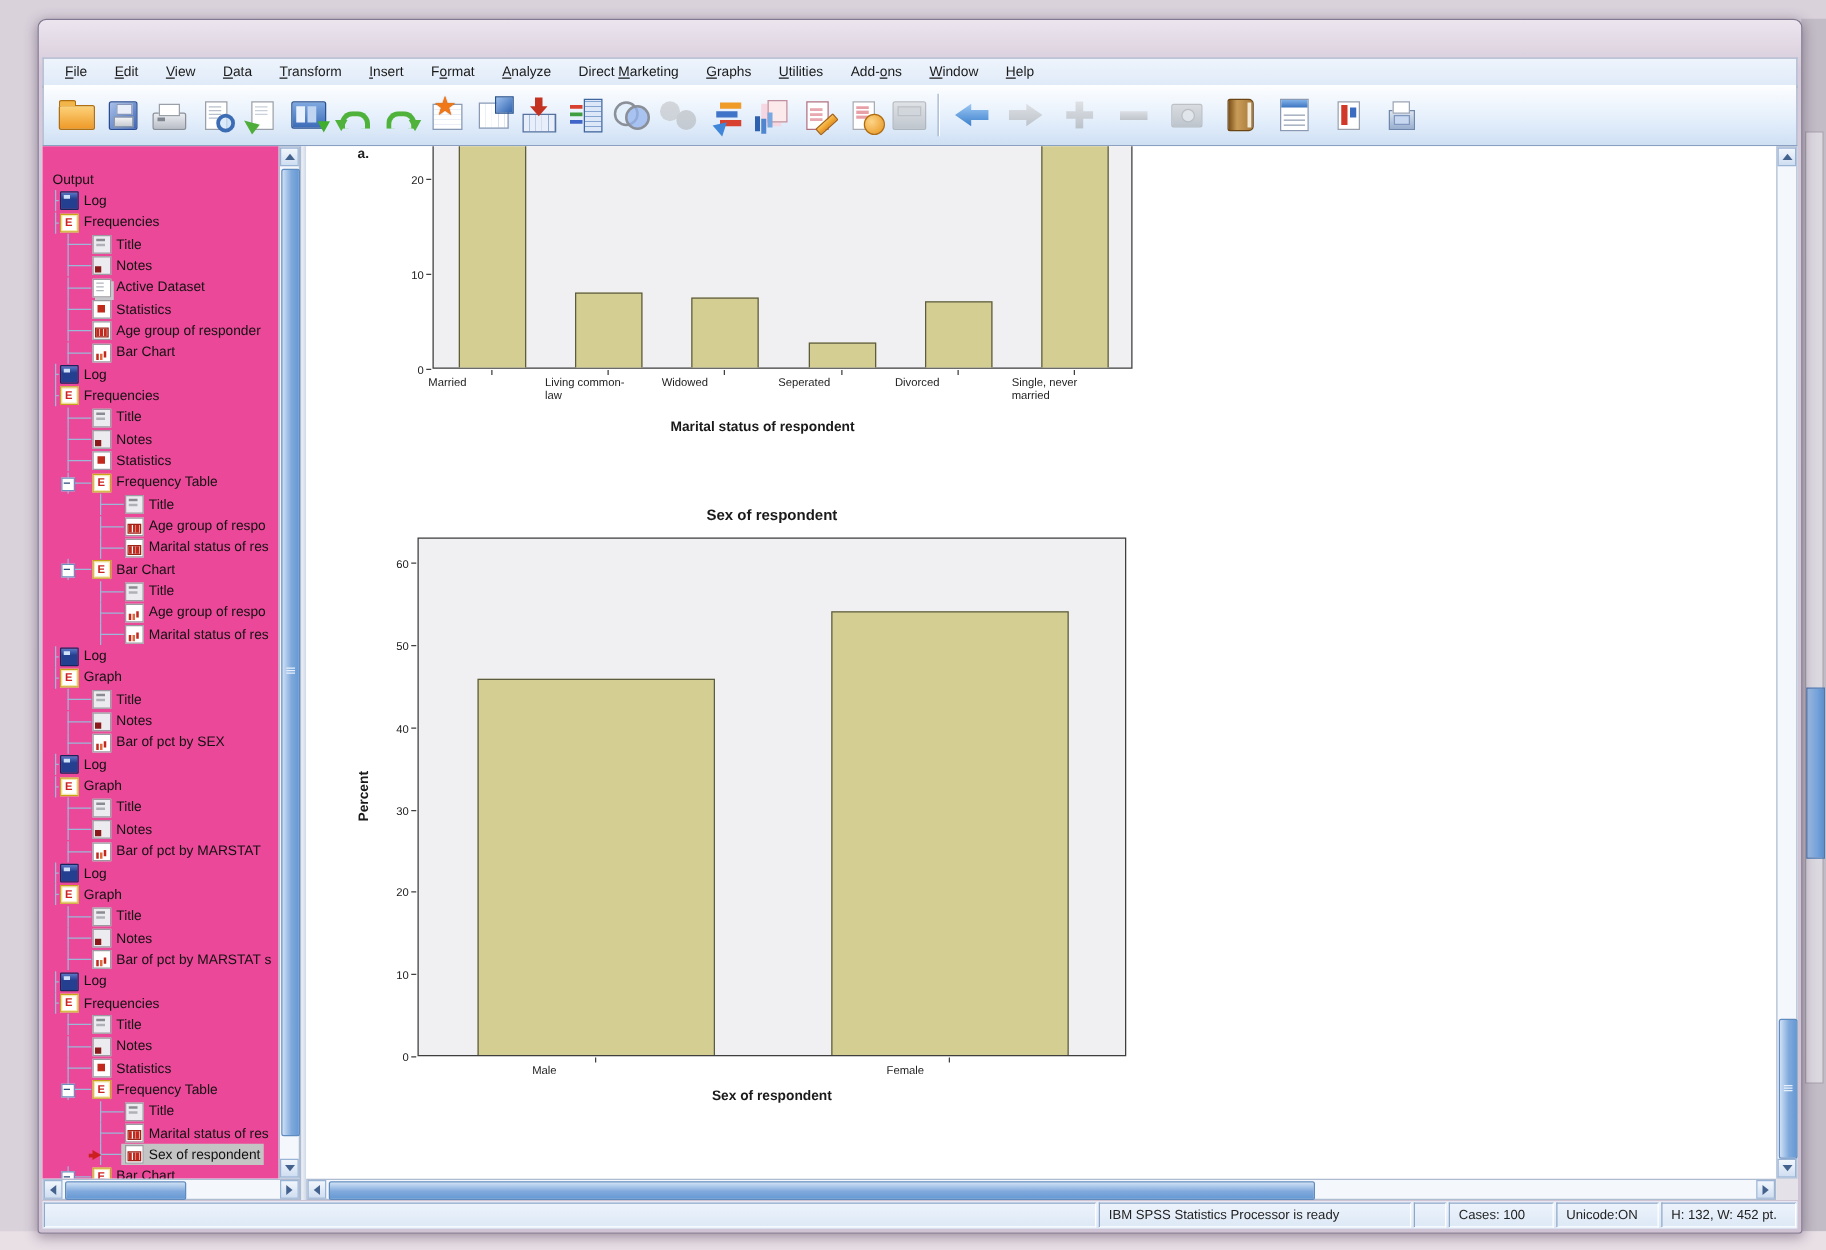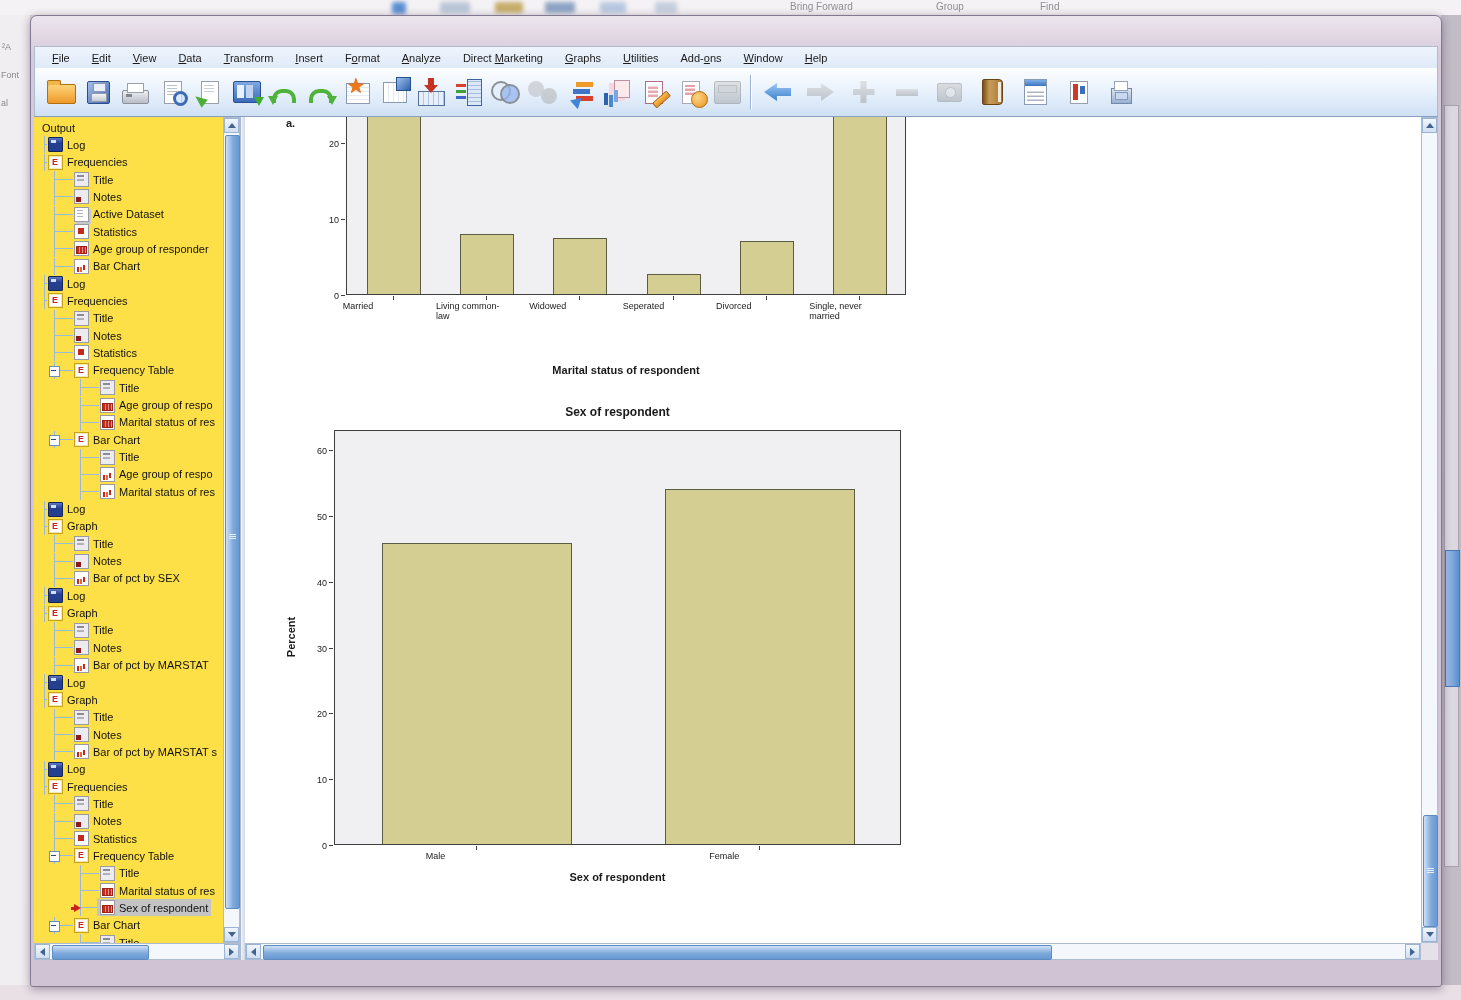--- a/index.html
+++ b/index.html
@@ -105,21 +105,21 @@
   .ic-notes-list::after{content:"";position:absolute;left:2px;right:2px;top:10px;height:11px;background:repeating-linear-gradient(0deg,#aab4c4,#aab4c4 1px,transparent 2px,transparent 4px);}
   .ic-doc-red{width:16px;height:21px;background:#fff;border:1px solid #98a0ac;}
   .ic-doc-red::before{content:"";position:absolute;left:2px;top:2px;width:5px;height:16px;background:#d03828;}
   .ic-doc-red::after{content:"";position:absolute;right:2px;top:4px;width:5px;height:8px;background:#3c6cc0;}
   .ic-export-print{width:19px;height:14px;background:linear-gradient(#dce4f0,#9ab0d0);border:1px solid #7088ac;margin-top:8px;}
   .ic-export-print::before{content:"";position:absolute;top:-8px;left:2px;width:12px;height:8px;background:#fff;border:1px solid #9aa4b4;}
   .ic-export-print::after{content:"";position:absolute;left:3px;top:3px;width:11px;height:6px;background:#c8d8f0;border:1px solid #8098c0;}
 
   
   .main{position:absolute;left:3px;right:3px;top:100px;bottom:26px;background:#fff;border-top:1px solid #8aa0c0;}
-  .outline-pane{position:absolute;left:0;top:0;width:189px;bottom:17px;background:#fde047;overflow:hidden;padding-top:2px;box-sizing:border-box;}
+  .outline-pane{position:absolute;left:0;top:0;width:189px;bottom:17px;background:#ec4899;overflow:hidden;padding-top:18px;box-sizing:border-box;}
   .orow{position:relative;height:17.35px;font-size:11px;color:#111;white-space:nowrap;}
   .cell{position:absolute;top:0;height:17px;display:flex;align-items:center;padding:0 3px;}
   .cell.sel{background:#c4c4c4;}
   .olabel{margin-left:4px;}
   .obox{position:absolute;width:9px;height:9px;background:#fff;border:1px solid #6a8fc0;top:4px;}
   .obox::after{content:"";position:absolute;left:1px;top:3px;width:5px;height:1px;background:#2a4a7a;}
   .oarrow{position:absolute;top:5px;width:0;height:0;border:4px solid transparent;border-left:7px solid #cc2020;}
   .oarrow::before{content:"";position:absolute;left:-10px;top:-1.5px;width:4px;height:3px;background:#cc2020;}
 
   .ti{position:relative;display:inline-block;width:13px;height:13px;flex:none;}
@@ -170,36 +170,20 @@
 
   
   .statusbar{position:absolute;left:3px;right:3px;bottom:3px;height:22px;background:linear-gradient(#eef4fc,#dce8f6);display:flex;align-items:stretch;gap:2px;padding:1px;box-sizing:border-box;}
   .scell{border:1px solid;border-color:#8fa8c8 #fff #fff #8fa8c8;font-size:10.5px;color:#222;display:flex;align-items:center;padding:0 7px;white-space:nowrap;box-sizing:border-box;}
 </style>
 </head>
 <body>
 
 <div class="screen">
 
-  <div class="bg-top">
-    <div class="bg-blob" style="left:392px;top:2px;width:14px;height:12px;background:#5b8fd4;"></div>
-    <div class="bg-blob" style="left:440px;top:2px;width:30px;height:11px;background:#b9c6d8;"></div>
-    <div class="bg-blob" style="left:495px;top:2px;width:28px;height:11px;background:#c8ad6a;"></div>
-    <div class="bg-blob" style="left:545px;top:2px;width:30px;height:11px;background:#8ea4c4;"></div>
-    <div class="bg-blob" style="left:600px;top:2px;width:26px;height:11px;background:#b8c8e0;"></div>
-    <div class="bg-blob" style="left:655px;top:2px;width:22px;height:11px;background:#c4cedc;"></div>
-    <span class="frag" style="left:790px;">Bring Forward</span>
-    <span class="frag" style="left:936px;">Group</span>
-    <span class="frag" style="left:1040px;">Find</span>
-  </div>
-  <div class="bg-left">
-    <span class="frag" style="left:2px;top:27px;">²A</span>
-    <span class="frag" style="left:1px;top:55px;">Font</span>
-    <span class="frag" style="left:1px;top:83px;">al</span>
-  </div>
   <div class="bg-right">
     <div class="track"></div>
     <div class="bthumb"></div>
   </div>
   <div class="bg-bottom"></div>
 
   <div class="win">
 
 
     <div class="menubar" id="menubar">
@@ -656,21 +640,21 @@
 law</div>
             <div class="xmark" style="left: 334.333px; top: 179px;"></div>
             <div class="catlab" style="left: 284.333px; top: 184px;">Widowed</div>
             <div class="xmark" style="left: 427.667px; top: 179px;"></div>
             <div class="catlab" style="left: 377.667px; top: 184px;">Seperated</div>
             <div class="xmark" style="left: 521px; top: 179px;"></div>
             <div class="catlab" style="left: 471px; top: 184px;">Divorced</div>
             <div class="xmark" style="left: 614.333px; top: 179px;"></div>
             <div class="catlab" style="left: 564.333px; top: 184px;">Single, never
 married</div>
-            <div class="xtitle" style="left: 381px; top: 219px; margin-top: 28px;">Marital status of respondent</div>
+            <div class="xtitle" style="left: 365px; top: 219px;">Marital status of respondent</div>
           </div>
           <div style="position: absolute; left: 0px; top: 0px; width: 100%; height: 100%; pointer-events: none;">
             <div class="ctitle" style="left: 372.5px; top: 288px;">Sex of respondent</div>
             <div class="plot" style="left: 89px; top: 313px; width: 567px; height: 415px;">
               <div class="bar" style="left: 46.75px; width: 190px; top: 112.182px; height: 304.818px; background: rgb(212, 206, 146);"></div>
               <div class="bar" style="left: 330.25px; width: 190px; top: 58.2014px; height: 358.799px; background: rgb(212, 206, 146);"></div>
             </div>
             <div class="ymark" style="left: 84px; top: 728px;"></div>
             <div class="ylab" style="left: 60px; top: 724px;">0</div>
             <div class="ymark" style="left: 84px; top: 662.17px;"></div>
@@ -712,15 +696,23 @@
           </div>
         <div class="sb-thumb-h" style="left:17px;width:787px;"></div>
         <div class="sb-btn" style="right:0;top:0;">
             <span class="sb-tri-right"></span>
           </div>
       </div>
       <div class="corner" style="left:1387px;bottom:0;"></div>
 
     </div>
 
+    <div class="statusbar" id="statusbar">
+        <div class="scell" style="flex: 1 1 0%;"></div>
+        <div class="scell" style="width: 250px;">IBM SPSS Statistics Processor is ready</div>
+        <div class="scell" style="width: 26px;"></div>
+        <div class="scell" style="width: 84px;">Cases: 100</div>
+        <div class="scell" style="width: 82px;">Unicode:ON</div>
+        <div class="scell" style="width: 108px;">H: 132, W: 452 pt.</div>
+      </div>
 
   </div>
 </div>
 
 </body></html>

